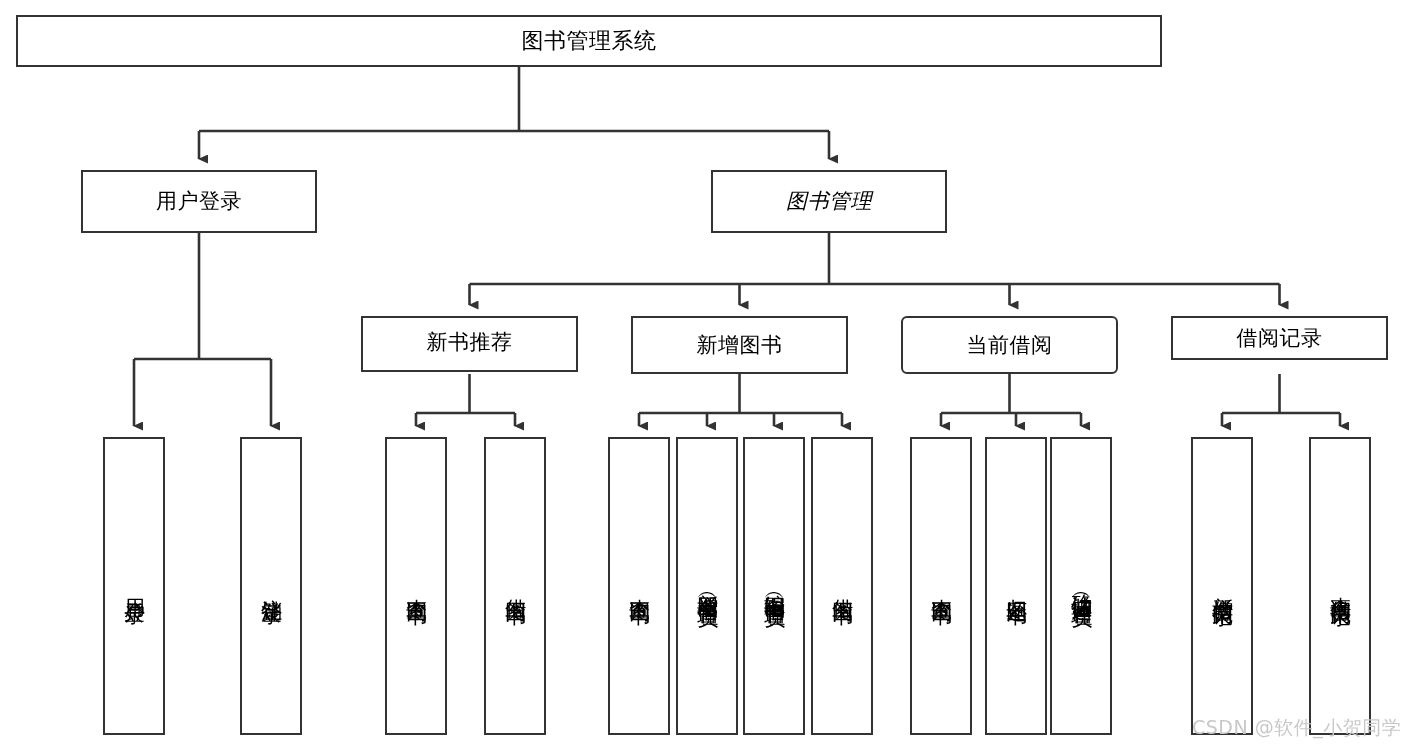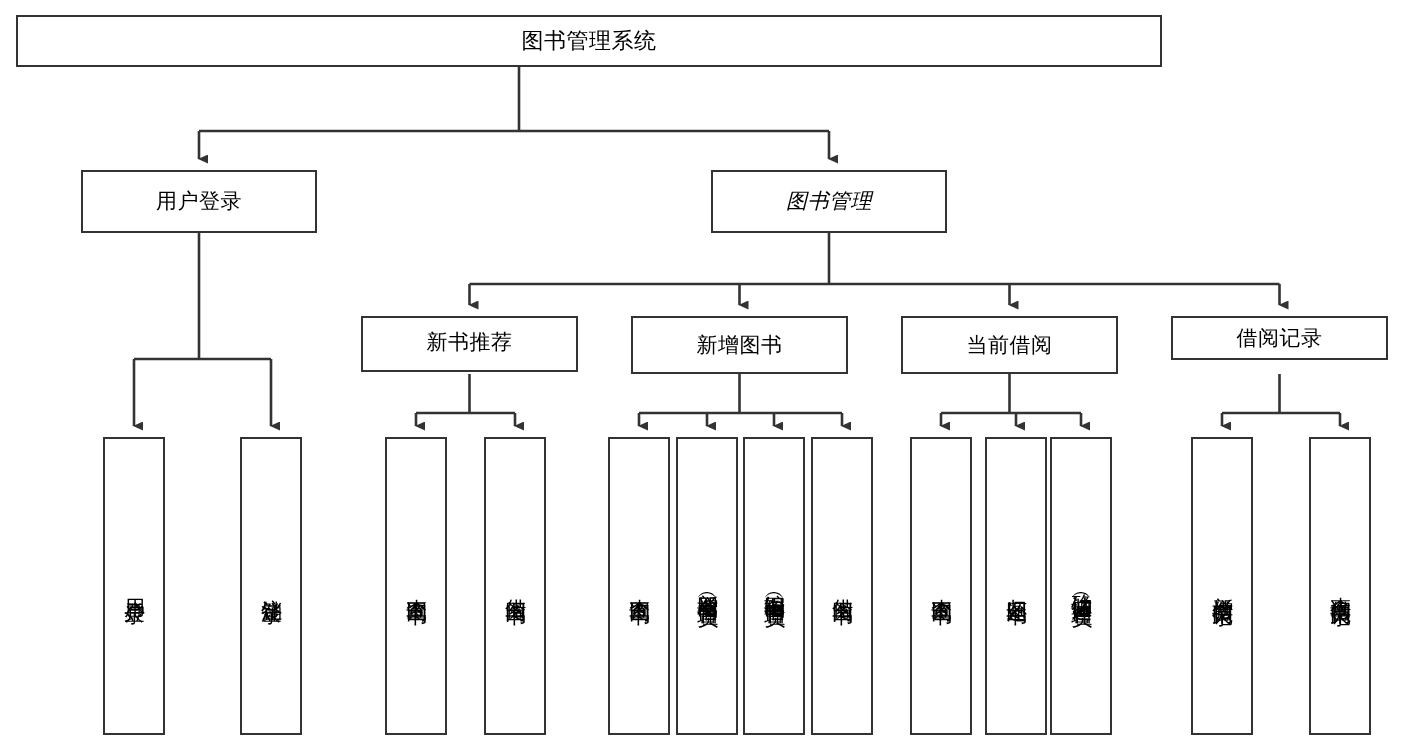--- a/index.html
+++ b/index.html
@@ -133,21 +133,21 @@
       </div>
       <div class="node horizontal" style="left: 711px; top: 170px; width: 236px; height: 63px; font-style: italic;">
         <span class="node-label">图书管理</span>
       </div>
       <div class="node horizontal" style="left: 361px; top: 316px; width: 217px; height: 56px; font-family: Liberation Mono, monospace;">
         <span class="node-label">新书推荐</span>
       </div>
       <div class="node horizontal" style="left: 631px; top: 316px; width: 217px; height: 58px;">
         <span class="node-label">新增图书</span>
       </div>
-      <div class="node horizontal" style="left: 901px; top: 316px; width: 217px; height: 58px;">
+      <div class="node horizontal" style="left: 901px; top: 316px; width: 217px; height: 58px; border-radius: 6px;">
         <span class="node-label">当前借阅</span>
       </div>
       <div class="node horizontal" style="left: 1171px; top: 316px; width: 217px; height: 44px;">
         <span class="node-label">借阅记录</span>
       </div>
       <div class="node vertical" style="left: 103px; top: 437px; width: 62px; height: 298px;">
         <span class="node-label">用户登录</span>
       </div>
       <div class="node vertical" style="left: 240px; top: 437px; width: 62px; height: 298px;">
         <span class="node-label">注销登录</span>
@@ -180,14 +180,15 @@
         <span class="node-label">确认归还（管理员）</span>
       </div>
       <div class="node vertical" style="left: 1191px; top: 437px; width: 62px; height: 298px;">
         <span class="node-label">新增借阅记录</span>
       </div>
       <div class="node vertical" style="left: 1309px; top: 437px; width: 62px; height: 298px;">
         <span class="node-label">查询借阅记录</span>
       </div>
     </div>
 
+  <div class="watermark" style="left: 1192px; top: 715px;">CSDN @软件_小贺同学</div>
 
 </div>
 
 </body></html>

